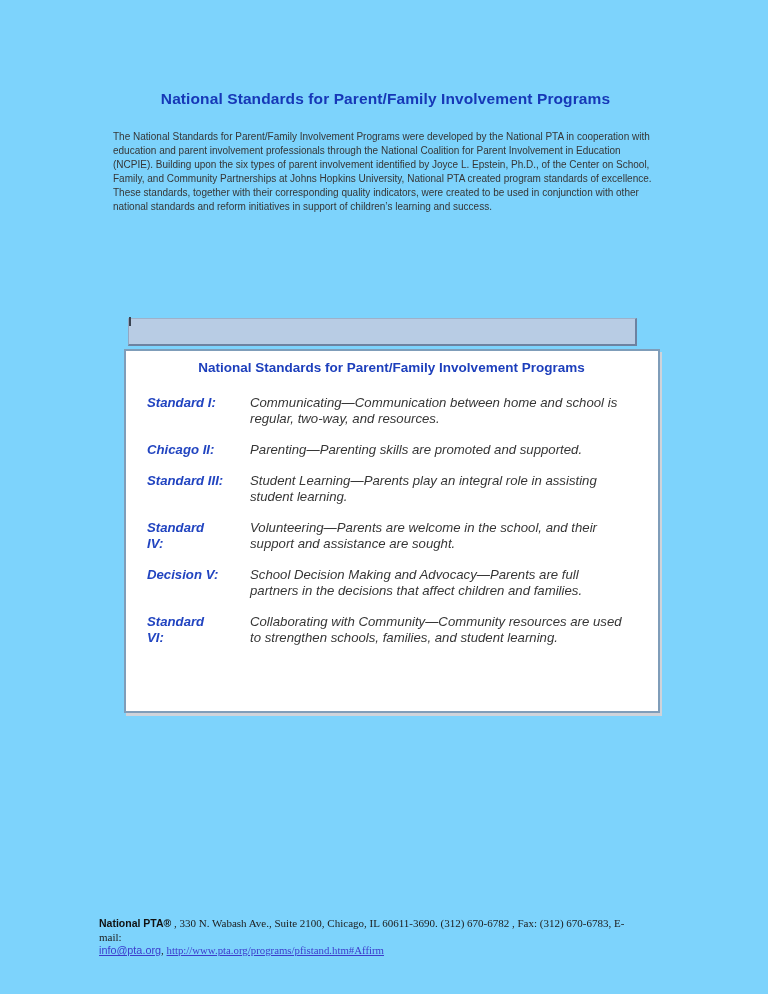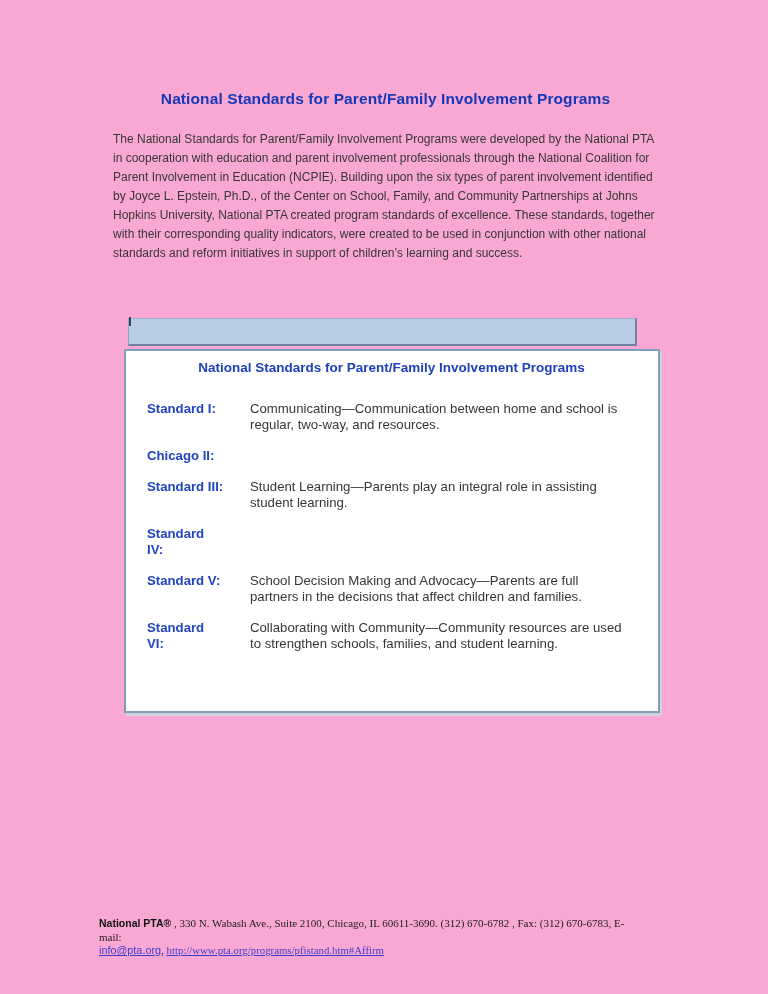--- a/index.html
+++ b/index.html
@@ -1,40 +1,40 @@
 <!DOCTYPE html>
 <html><head>
 <meta charset="utf-8">
 <style>
   * { margin: 0; padding: 0; box-sizing: border-box; }
   html, body { background: #ffffff; }
   .page {
     position: relative;
     width: 768px;
     height: 994px;
-    background: #f9a8d4;
+    background: #7dd3fc;
     font-family: "Liberation Sans", sans-serif;
     overflow: hidden;
   }
   .doc-title {
     position: absolute;
     left: 113px; top: 90px;
     width: 545px;
     text-align: center;
     font-size: 15.5px;
     font-weight: bold;
     color: #1638b7;
     letter-spacing: 0.1px;
   }
   .intro {
     position: absolute;
     left: 113px; top: 130px;
     width: 548px;
-    font-size: 12px;
-    line-height: 19px;
+    font-size: 10px;
+    line-height: 14px;
     color: #363636;
   }
   .table-header-bar {
     position: absolute;
     left: 128px; top: 318px;
     width: 509px; height: 28px;
     background: #b8cce4;
     border-top: 1px solid #9db1ca;
     border-left: 1px solid #92a7c3;
     border-right: 2px solid #6d82a0;
@@ -56,21 +56,21 @@
     padding: 8px 22px 0 21px;
   }
   .table-title {
     margin-top: 1px;
     text-align: center;
     font-size: 13.5px;
     font-weight: bold;
     color: #1d3fbc;
     line-height: 16px;
   }
-  .rows { margin-top: 25px; }
+  .rows { margin-top: 19px; font-style: italic; }
   .row {
     display: flex;
     margin-bottom: 15px;
     font-size: 13.2px;
     line-height: 16px;
   }
   .row .label {
     width: 103px;
     flex: 0 0 103px;
     font-weight: bold;
@@ -124,34 +124,36 @@
     <div class="table-title">National Standards for Parent/Family Involvement Programs</div>
     <div class="rows">
 
       <div class="row">
         <span class="label">Standard I:</span>
         <span class="desc">Communicating—Communication between home and school is regular, two-way, and resources.</span>
       </div>
 
       <div class="row">
         <span class="label">Chicago II:</span>
+        <span class="desc">Parenting—Parenting skills are promoted and supported.</span>
       </div>
 
       <div class="row">
         <span class="label">Standard III:</span>
         <span class="desc">Student Learning—Parents play an integral role in assisting student learning.</span>
       </div>
 
       <div class="row">
         <span class="label">Standard
 IV:</span>
+        <span class="desc">Volunteering—Parents are welcome in the school, and their support and assistance are sought.</span>
       </div>
 
       <div class="row">
-        <span class="label">Standard V:</span>
+        <span class="label">Decision V:</span>
         <span class="desc">School Decision Making and Advocacy—Parents are full partners in the decisions that affect children and families.</span>
       </div>
 
       <div class="row">
         <span class="label">Standard
 VI:</span>
         <span class="desc">Collaborating with Community—Community resources are used to strengthen schools, families, and student learning.</span>
       </div>
 
     </div>

